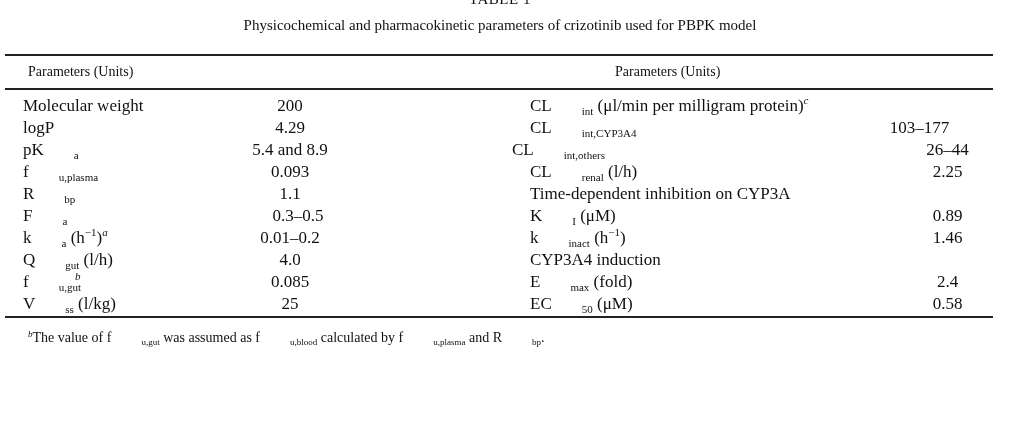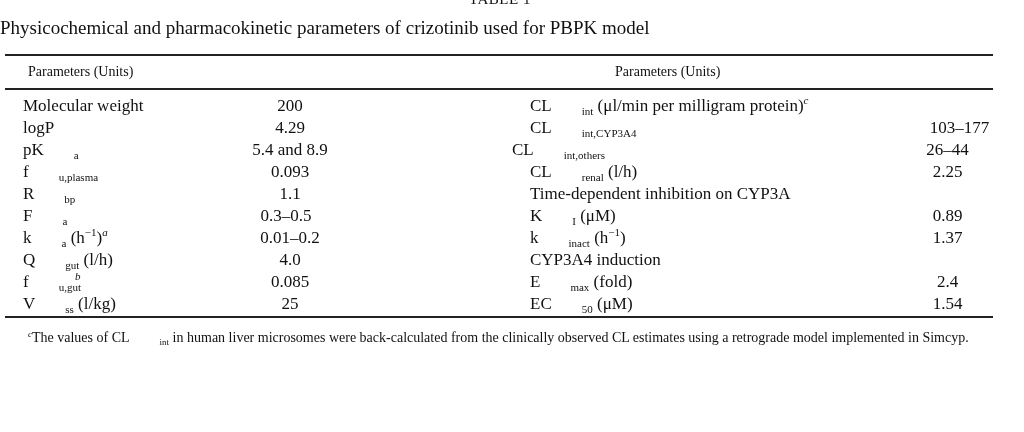--- a/index.html
+++ b/index.html
@@ -1,19 +1,19 @@
 <!DOCTYPE html>
 <html><head>
 <meta charset="utf-8">
 <style>
   html, body { margin:0; padding:0; background:#fff; }
   body { width:1024px; height:432px; position:relative; overflow:hidden;
          font-family:"Liberation Serif","DejaVu Serif",serif; color:#111; }
   .table-label { position:absolute; top:-9px; left:0; width:1000px; text-align:center; font-size:15px; letter-spacing:0.5px; }
-  .caption { position:absolute; top:17px; left:0; width:1000px; font-size:19px; }
+  .caption { position:absolute; top:17px; left:0; width:1000px; text-align:center; font-size:15px; }
   .rule { position:absolute; left:5px; width:988px; background:#222; }
   .rule.top { top:54px; height:1.5px; }
   .rule.mid { top:88px; height:1.5px; }
   .rule.bot { top:316px; height:1.5px; }
   .hdr { position:absolute; top:64px; font-size:14px; }
   .hdr.left { left:28px; }
   .hdr.right { left:615px; }
   .row { position:absolute; font-size:17px; line-height:19px; white-space:nowrap; }
   .lbl { position:absolute; }
   .val { position:absolute; text-align:center; }
@@ -51,21 +51,21 @@
   <div class="row" style="top:162px">
     <span class="lbl" style="left:23px"><span>f</span><sub>u,plasma</sub></span>
     <span class="val" style="left:240px;width:100px">0.093</span>
   </div>
   <div class="row" style="top:184px">
     <span class="lbl" style="left:23px"><span>R</span><sub>bp</sub></span>
     <span class="val" style="left:240px;width:100px">1.1</span>
   </div>
   <div class="row" style="top:206px">
     <span class="lbl" style="left:23px"><span>F</span><sub>a</sub></span>
-    <span class="val" style="left:236px;width:100px">0.3–0.5</span>
+    <span class="val" style="left:248px;width:100px">0.3–0.5</span>
   </div>
   <div class="row" style="top:228px">
     <span class="lbl" style="left:23px"><span>k</span><sub>a</sub><span> (h</span><sup>−1</sup><span>)</span><sup style="font-style:italic">a</sup></span>
     <span class="val" style="left:240px;width:100px">0.01–0.2</span>
   </div>
   <div class="row" style="top:250px">
     <span class="lbl" style="left:23px"><span>Q</span><sub>gut</sub><span> (l/h)</span></span>
     <span class="val" style="left:240px;width:100px">4.0</span>
   </div>
   <div class="row" style="top:272px">
@@ -77,51 +77,51 @@
     <span class="val" style="left:240px;width:100px">25</span>
   </div>
 </div>
 
 <div>
   <div class="row" style="top:96px">
     <span class="lbl" style="left:530px"><span>CL</span><sub>int</sub><span> (μl/min per milligram protein)</span><sup style="font-style:italic">c</sup></span>
   </div>
   <div class="row" style="top:118px">
     <span class="lbl" style="left:530px"><span>CL</span><sub>int,CYP3A4</sub></span>
-    <span class="val" style="left:912px;width:95px">103–177</span>
+    <span class="val" style="left:872px;width:95px">103–177</span>
   </div>
   <div class="row" style="top:140px">
     <span class="lbl" style="left:512px"><span>CL</span><sub>int,others</sub></span>
     <span class="val" style="left:900px;width:95px">26–44</span>
   </div>
   <div class="row" style="top:162px">
     <span class="lbl" style="left:530px"><span>CL</span><sub>renal</sub><span> (l/h)</span></span>
     <span class="val" style="left:900px;width:95px">2.25</span>
   </div>
   <div class="row" style="top:184px">
     <span class="lbl" style="left:530px">Time-dependent inhibition on CYP3A</span>
   </div>
   <div class="row" style="top:206px">
     <span class="lbl" style="left:530px"><span>K</span><sub>I</sub><span> (μM)</span></span>
     <span class="val" style="left:900px;width:95px">0.89</span>
   </div>
   <div class="row" style="top:228px">
     <span class="lbl" style="left:530px"><span>k</span><sub>inact</sub><span> (h</span><sup>−1</sup><span>)</span></span>
-    <span class="val" style="left:900px;width:95px">1.37</span>
+    <span class="val" style="left:900px;width:95px">1.46</span>
   </div>
   <div class="row" style="top:250px">
     <span class="lbl" style="left:530px">CYP3A4 induction</span>
   </div>
   <div class="row" style="top:272px">
     <span class="lbl" style="left:530px"><span>E</span><sub>max</sub><span> (fold)</span></span>
     <span class="val" style="left:900px;width:95px">2.4</span>
   </div>
   <div class="row" style="top:294px">
     <span class="lbl" style="left:530px"><span>EC</span><sub>50</sub><span> (μM)</span></span>
-    <span class="val" style="left:900px;width:95px">1.54</span>
+    <span class="val" style="left:900px;width:95px">0.58</span>
   </div>
 </div>
 
 <div class="rule bot"></div>
 
 <div class="footnotes">
-  <div class="fn"><sup style="font-style:italic">c</sup><span>The values of CL</span><sub>int</sub><span> in human liver microsomes were back-calculated from the clinically observed CL estimates using a retrograde model implemented in Simcyp.</span></div>
+  <div class="fn"><sup style="font-style:italic">b</sup><span>The value of f</span><sub>u,gut</sub><span> was assumed as f</span><sub>u,blood</sub><span> calculated by f</span><sub>u,plasma</sub><span> and R</span><sub>bp</sub><span>.</span></div>
 </div>
 
 </body></html>

